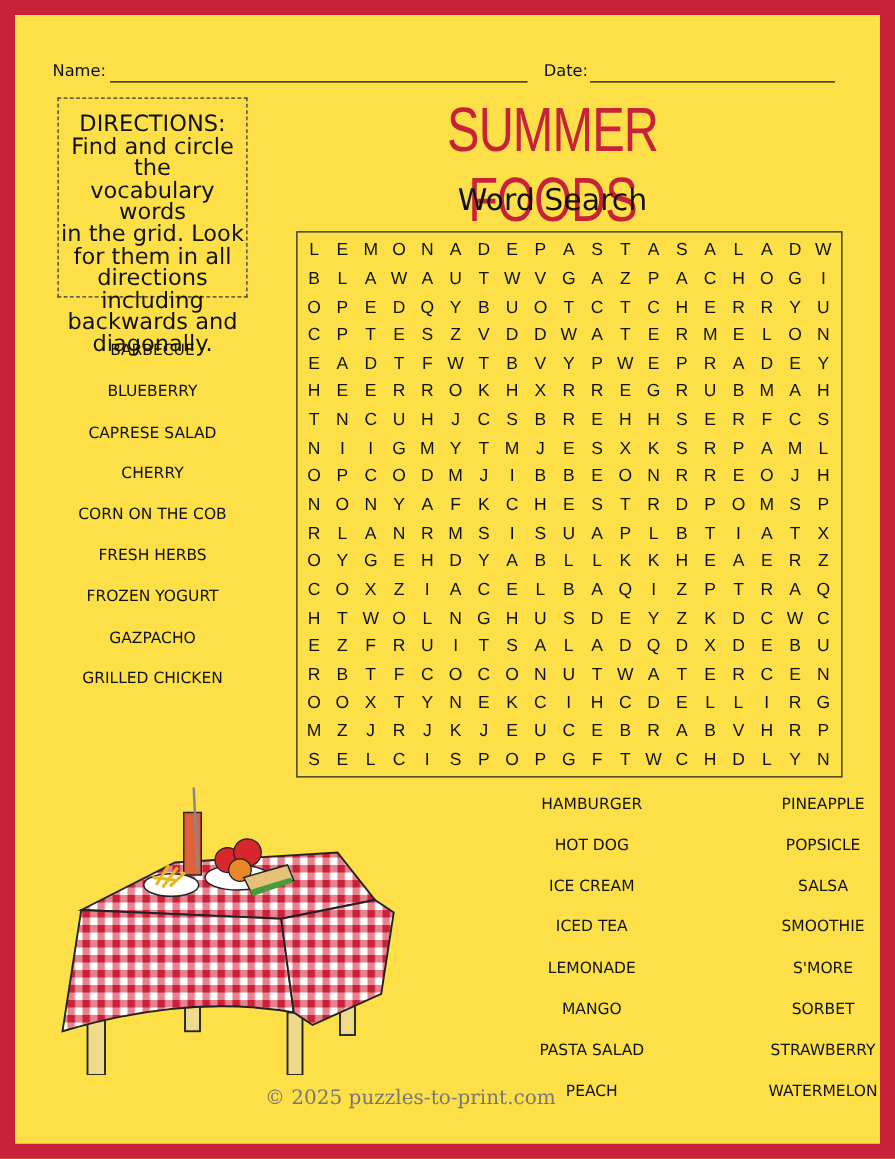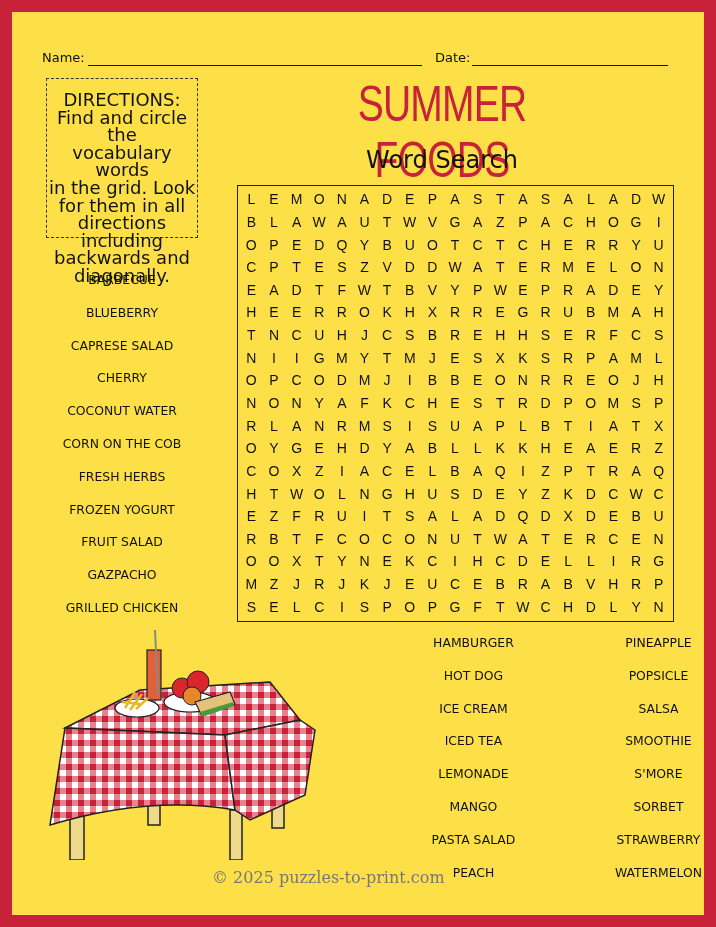--- a/index.html
+++ b/index.html
@@ -458,25 +458,23 @@
       <div class="cell">L</div>
       <div class="cell">Y</div>
       <div class="cell">N</div>
     </div>
 
   <div class="wordlist-left" id="wl-left">
       <div class="word">BARBECUE</div>
       <div class="word">BLUEBERRY</div>
       <div class="word">CAPRESE SALAD</div>
       <div class="word">CHERRY</div>
-      <div class="word">COCONUT WATER</div>
       <div class="word">CORN ON THE COB</div>
       <div class="word">FRESH HERBS</div>
       <div class="word">FROZEN YOGURT</div>
-      <div class="word">FRUIT SALAD</div>
       <div class="word">GAZPACHO</div>
       <div class="word">GRILLED CHICKEN</div>
     </div>
   <div class="wordlist-right" id="wl-right">
       <div class="word">HAMBURGER</div>
       <div class="word">HOT DOG</div>
       <div class="word">ICE CREAM</div>
       <div class="word">ICED TEA</div>
       <div class="word">LEMONADE</div>
       <div class="word">MANGO</div>

